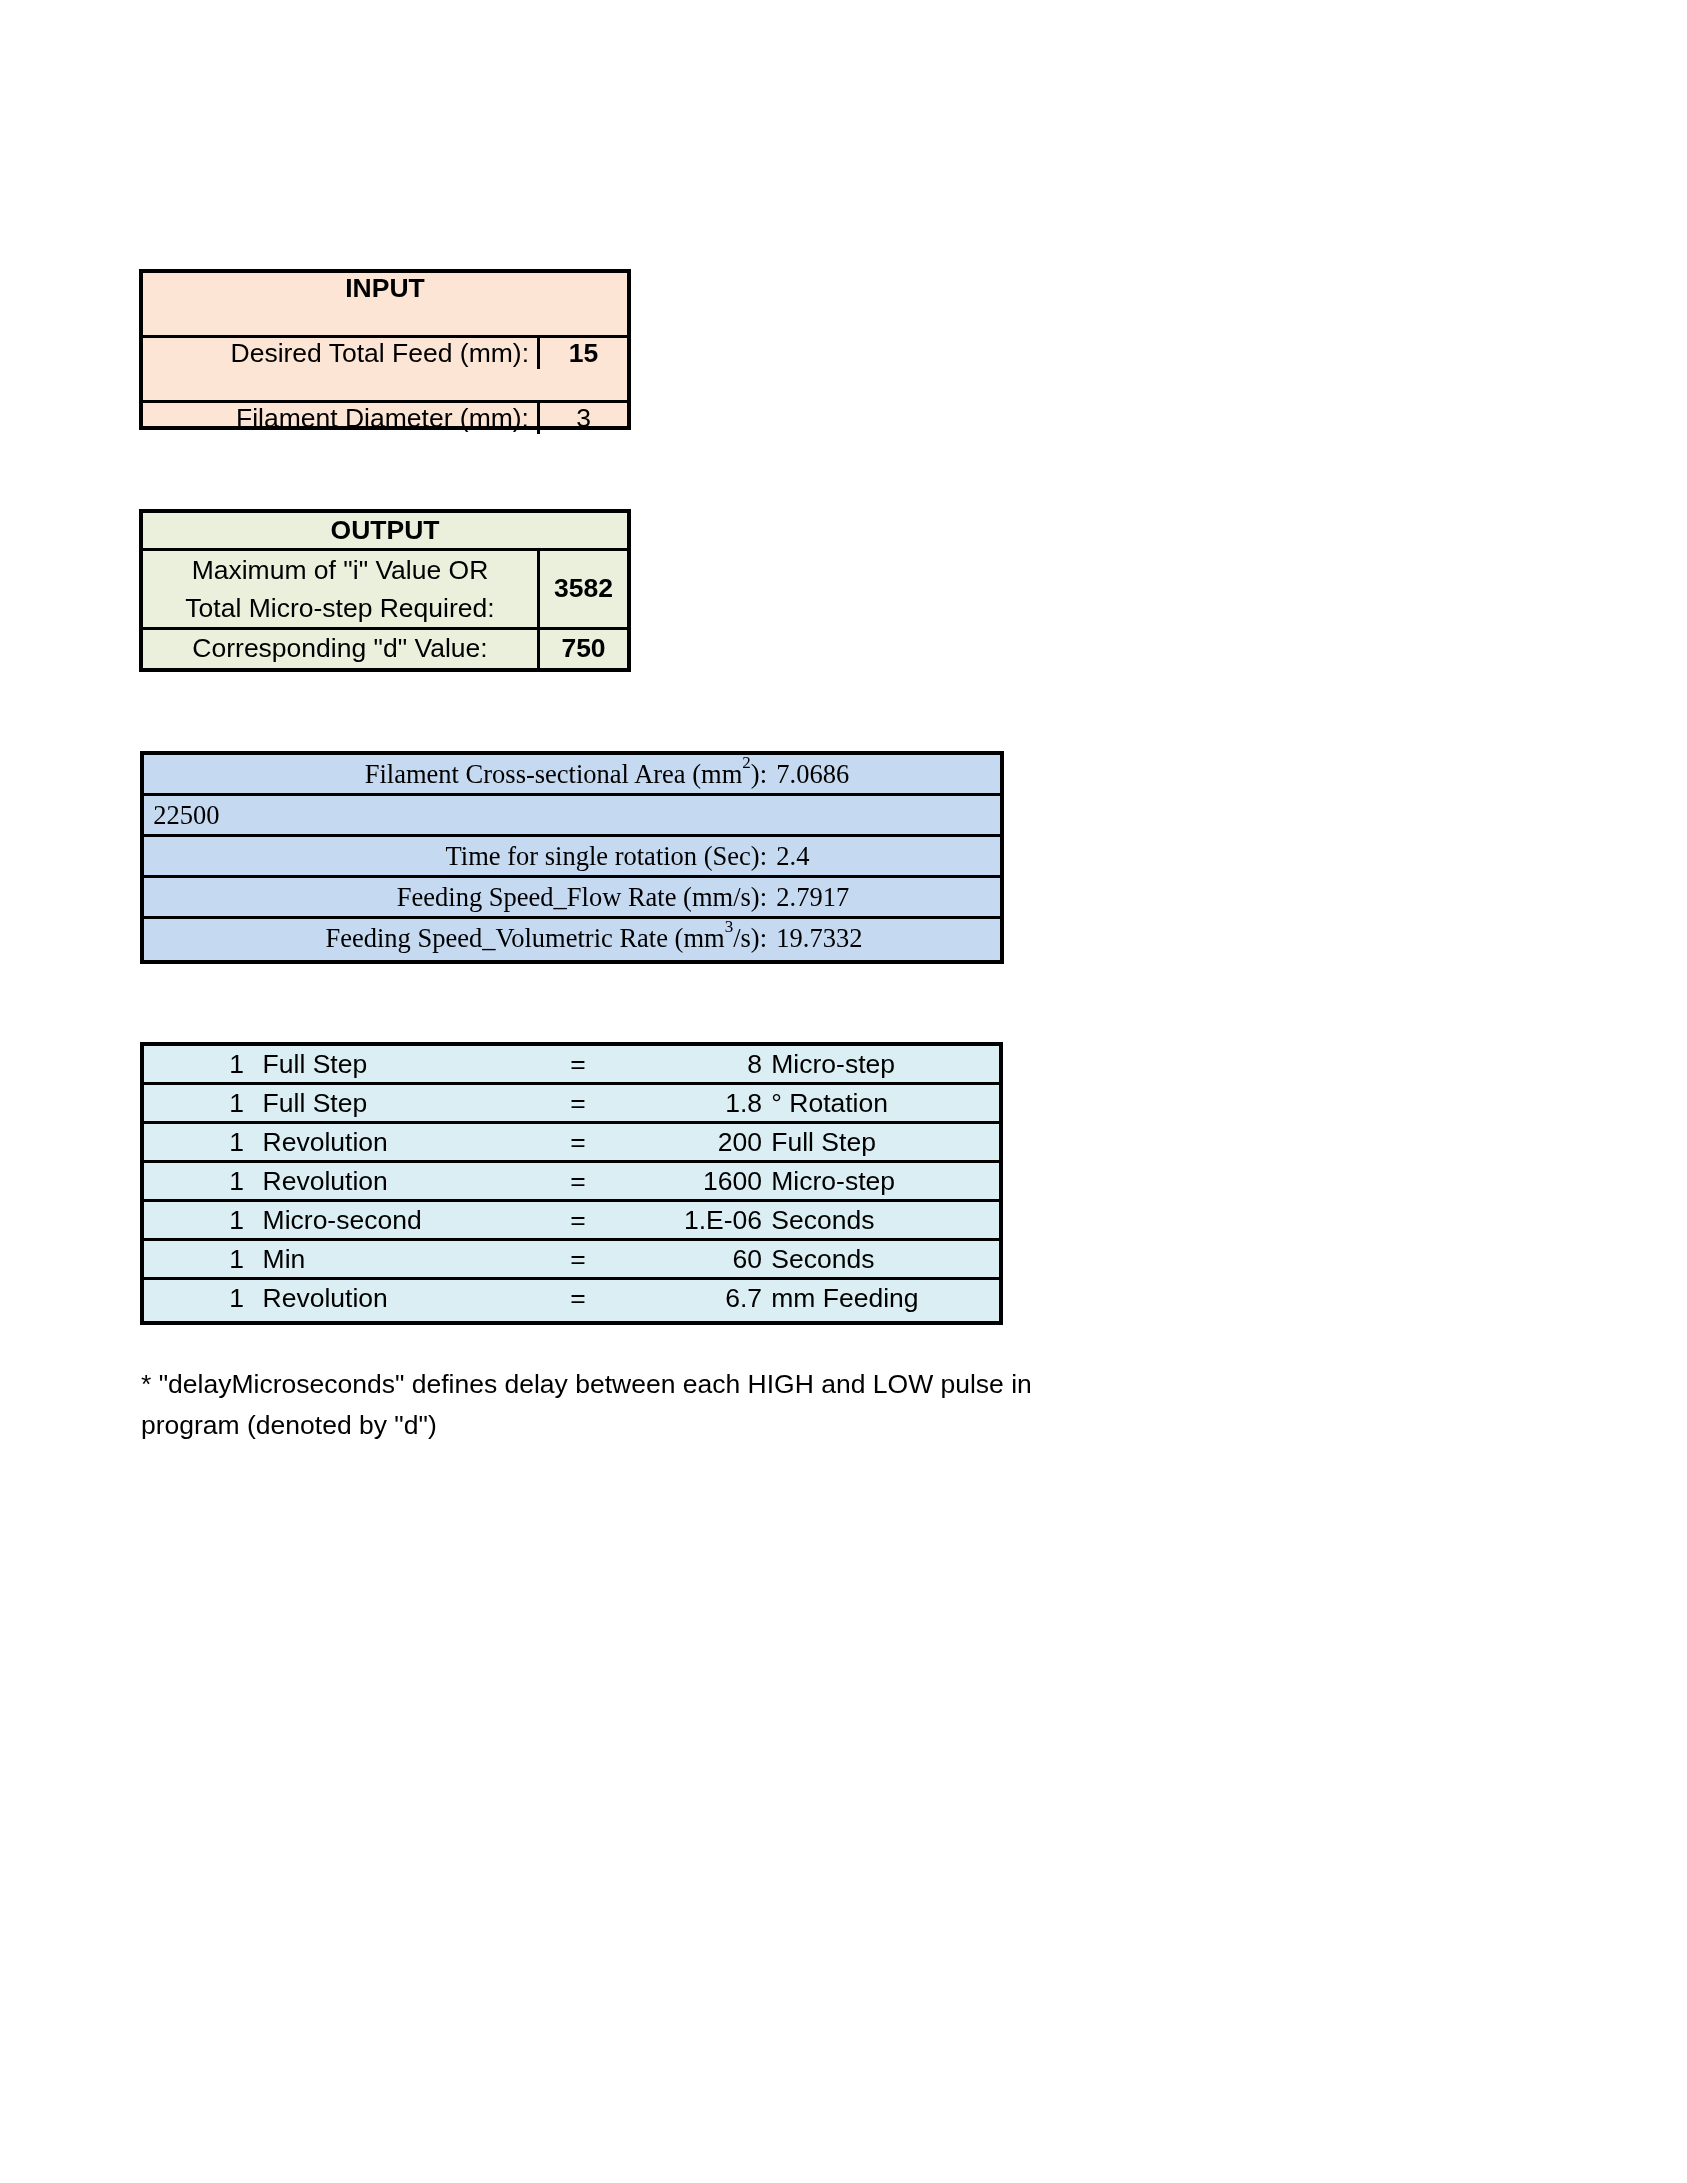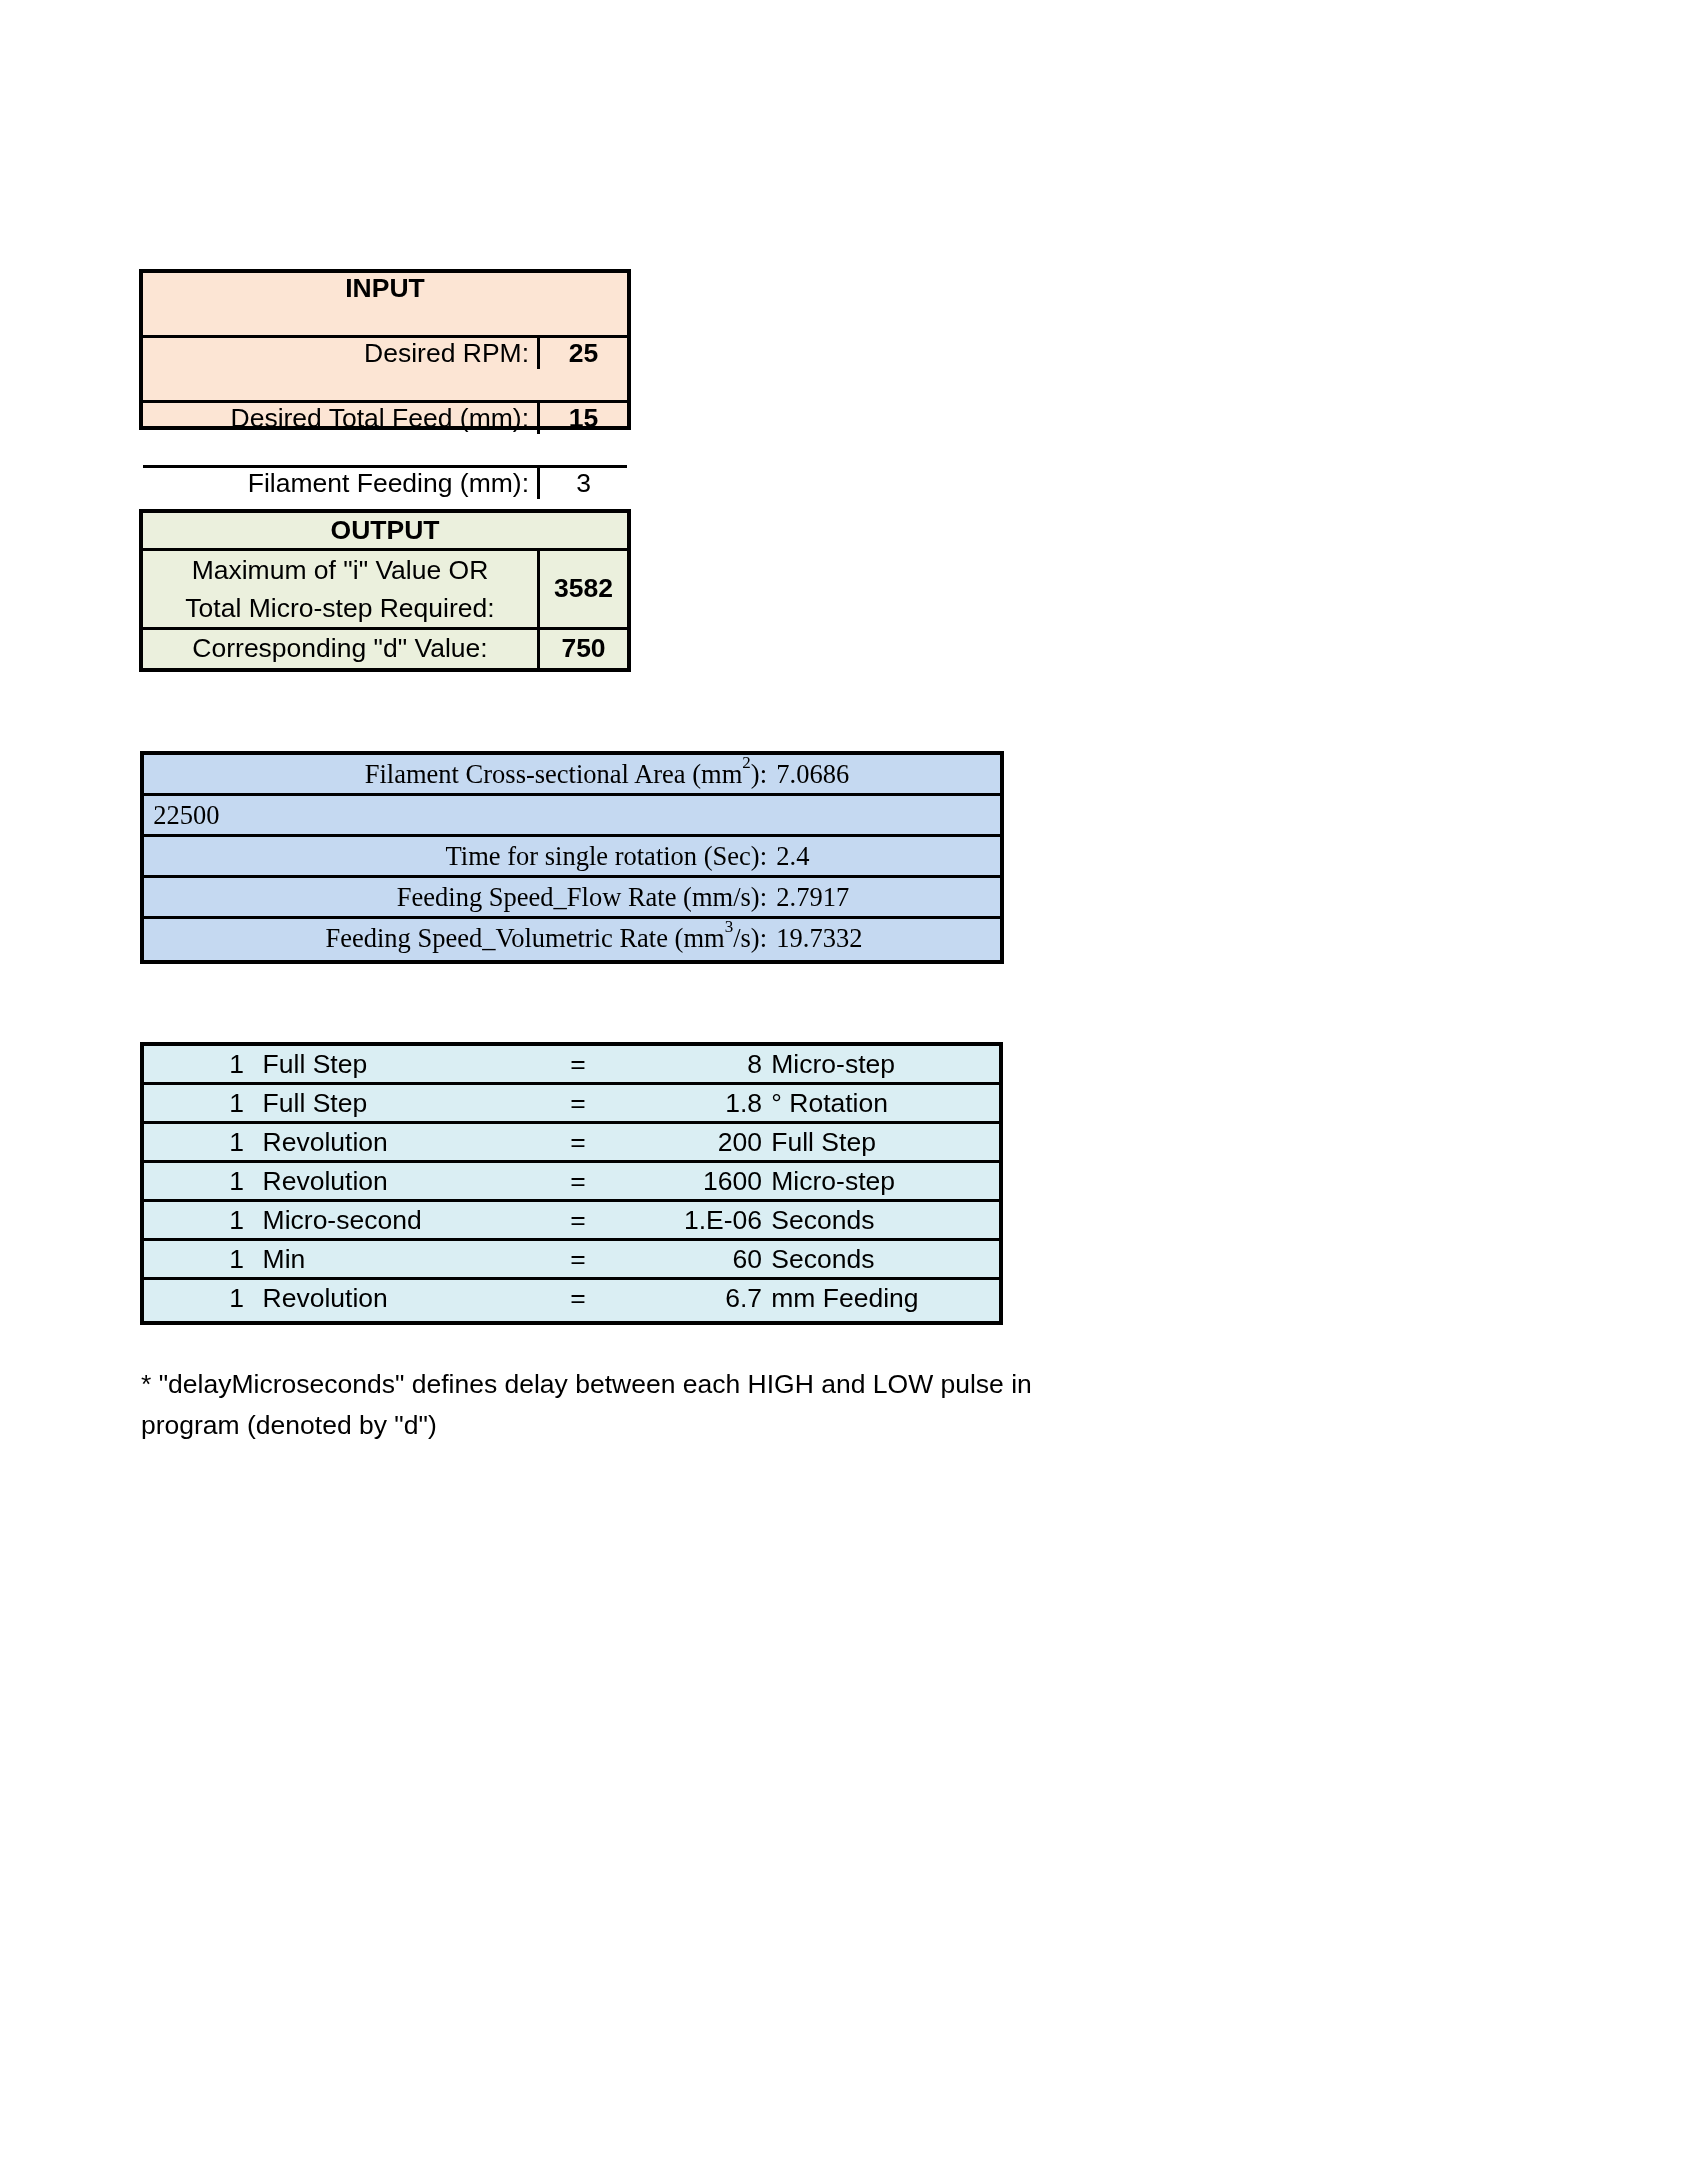--- a/index.html
+++ b/index.html
@@ -62,29 +62,25 @@
 </head>
 <body>
 
 <div class="page">
 
   <div class="tbl io input-tbl" style="background-color: rgb(252, 229, 212); gap: 31px;">
     <div class="row hdr-row">
       <div class="hdr-cell">INPUT</div>
     </div>
     <div class="row io-row">
-      <div class="io-lbl">Desired RPM:</div>
-      <div class="io-val bold">25</div>
-    </div>
-    <div class="row io-row">
       <div class="io-lbl">Desired Total Feed (mm):</div>
       <div class="io-val bold">15</div>
     </div>
     <div class="row io-row">
-      <div class="io-lbl">Filament Feeding (mm):</div>
+      <div class="io-lbl">Filament Diameter (mm):</div>
       <div class="io-val">3</div>
     </div>
   </div>
 
   <div class="tbl io output-tbl" style="background-color: rgb(235, 240, 221);">
     <div class="row hdr-row">
       <div class="hdr-cell">OUTPUT</div>
     </div>
     <div class="row out-big-row">
       <div class="out-big-lbl">

